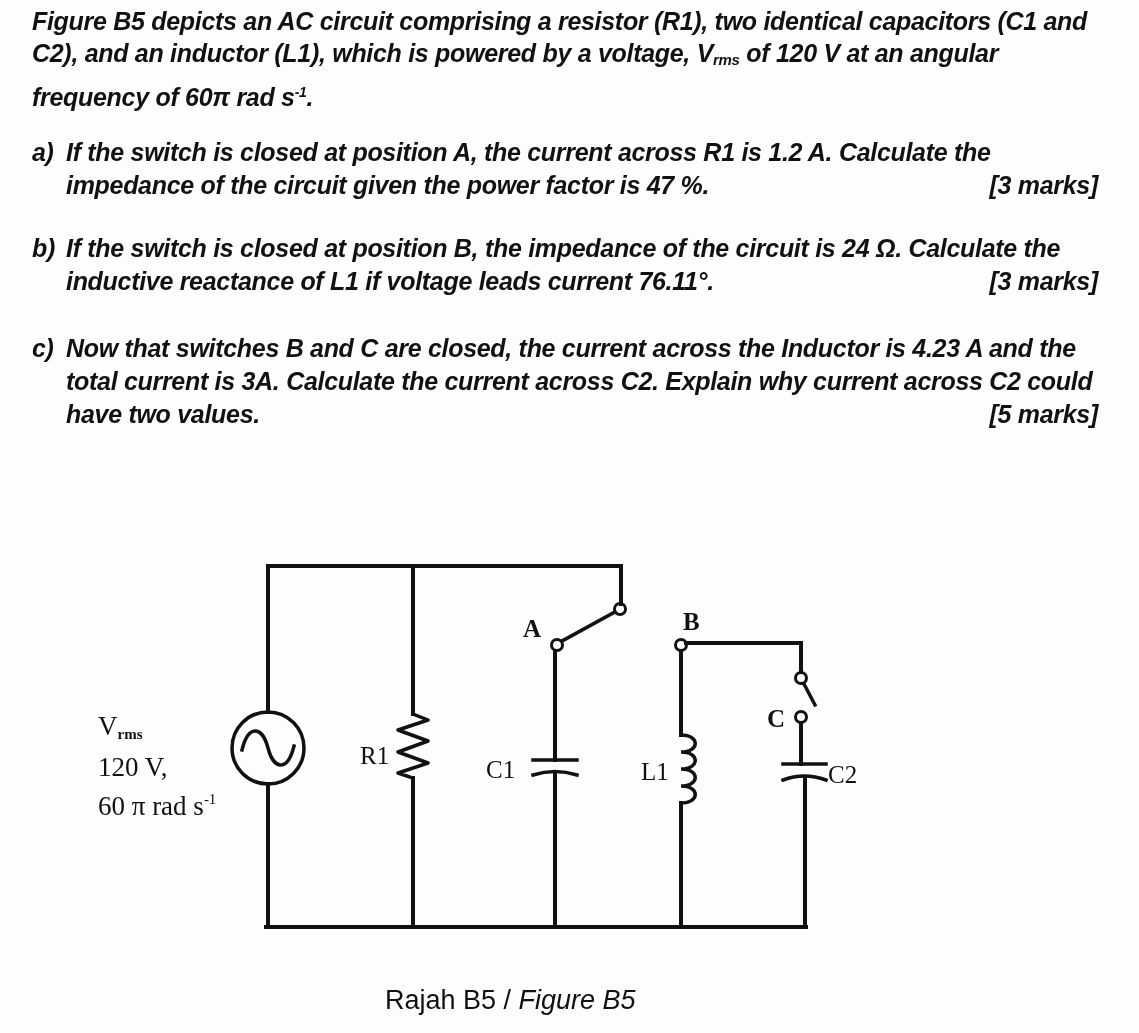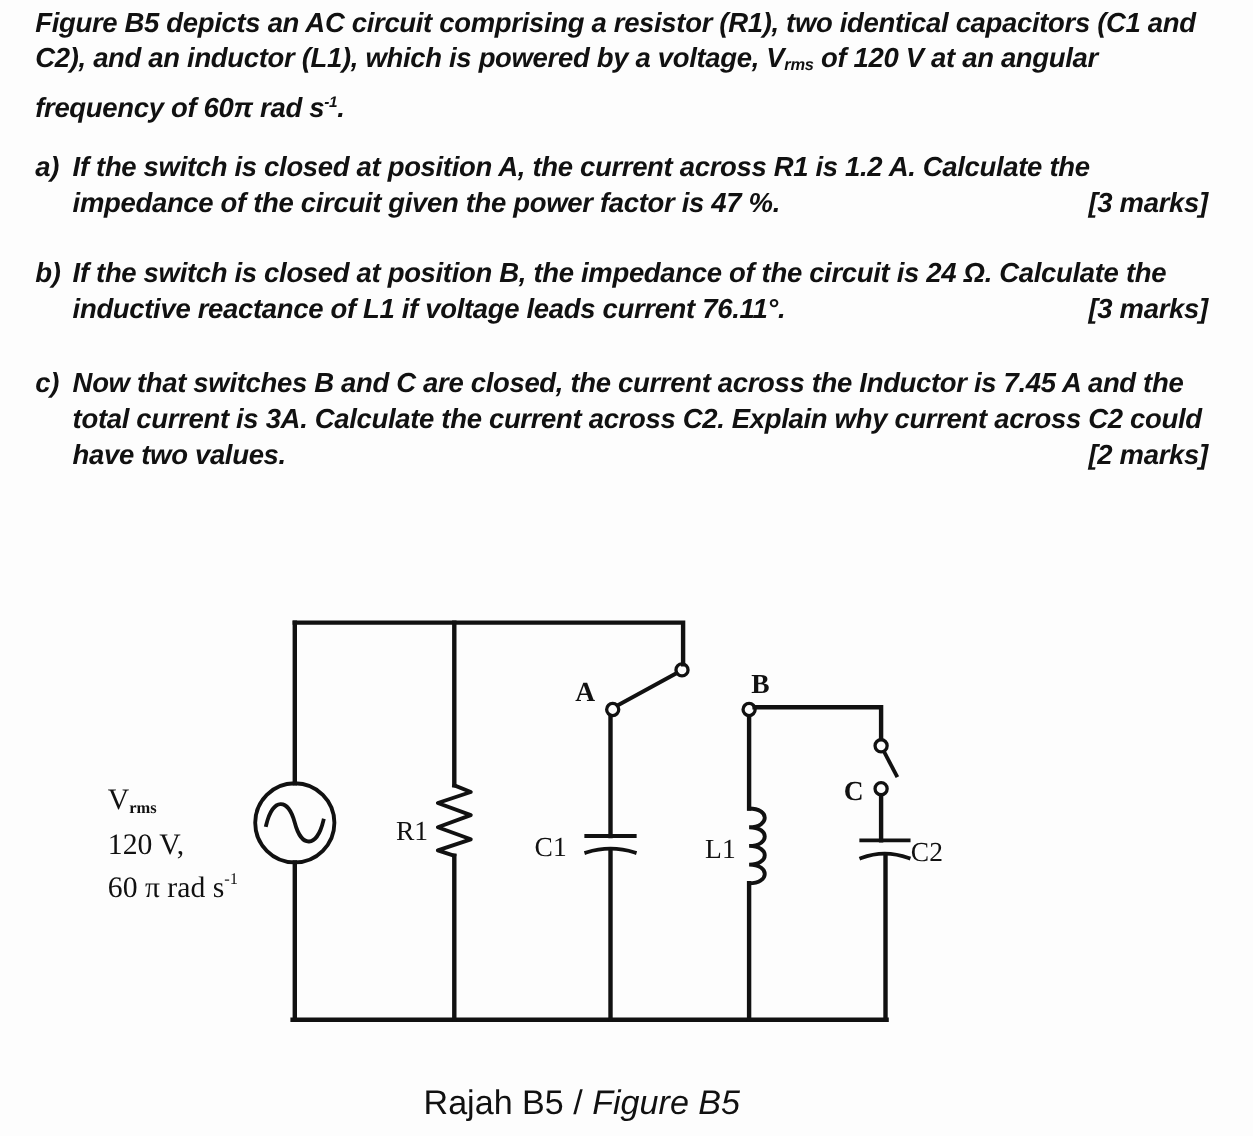--- a/index.html
+++ b/index.html
@@ -15,42 +15,42 @@
   .item .txt { display: block; padding-left: 34px; }
   .marks { position: absolute; right: 12px; bottom: 0; margin-left: 28px; }
   .qa { top: 136px; height: 66px; }
   .qb { top: 232px; height: 66px; }
   .qc { top: 332px; height: 99px; }
   sub.rms { font-size: 15px; vertical-align: -3px; font-style: italic; }
   sup { font-size: 14px; }
   svg.circuit { position: absolute; left: 0; top: 0; }
   .ser { font-family: "Liberation Serif", serif; fill: #111; }
   .caption { position: absolute; top: 985px; left: 385px;
-             font-family: "Liberation Sans", sans-serif; font-size: 31px; }
+             font-family: "Liberation Sans", sans-serif; font-size: 27px; }
   .caption .en { font-style: italic; }
 </style>
 </head>
 <body>
 
 <div class="q intro"><span>Figure B5 depicts an AC circuit comprising a resistor (R1), two identical capacitors (C1 and C2), and an inductor (L1), which is powered by a voltage, V</span><sub class="rms">rms</sub><span> of 120 V at an angular frequency of 60π rad s</span><sup>-1</sup><span>.</span></div>
 
 <div class="item qa">
   <span class="lbl">a)</span>
   <span class="txt">If the switch is closed at position A, the current across R1 is 1.2 A. Calculate the impedance of the circuit given the power factor is 47 %.</span>
   <span class="marks">[3 marks]</span>
 </div>
 <div class="item qb">
   <span class="lbl">b)</span>
   <span class="txt">If the switch is closed at position B, the impedance of the circuit is 24 Ω. Calculate the inductive reactance of L1 if voltage leads current 76.11°.</span>
   <span class="marks">[3 marks]</span>
 </div>
 <div class="item qc">
   <span class="lbl">c)</span>
-  <span class="txt">Now that switches B and C are closed, the current across the Inductor is 7.45 A and the total current is 3A. Calculate the current across C2. Explain why current across C2 could have two values.</span>
-  <span class="marks">[2 marks]</span>
+  <span class="txt">Now that switches B and C are closed, the current across the Inductor is 4.23 A and the total current is 3A. Calculate the current across C2. Explain why current across C2 could have two values.</span>
+  <span class="marks">[5 marks]</span>
 </div>
 
 <svg class="circuit" width="1139" height="1033">
   <g stroke="#111" stroke-width="4" fill="none" stroke-linecap="square">
 
     <path d="M268 566 H621 V604"></path>
     <path d="M268 566 V712"></path>
     <path d="M268 784 V927"></path>
     <path d="M266 927 H806"></path>
 

